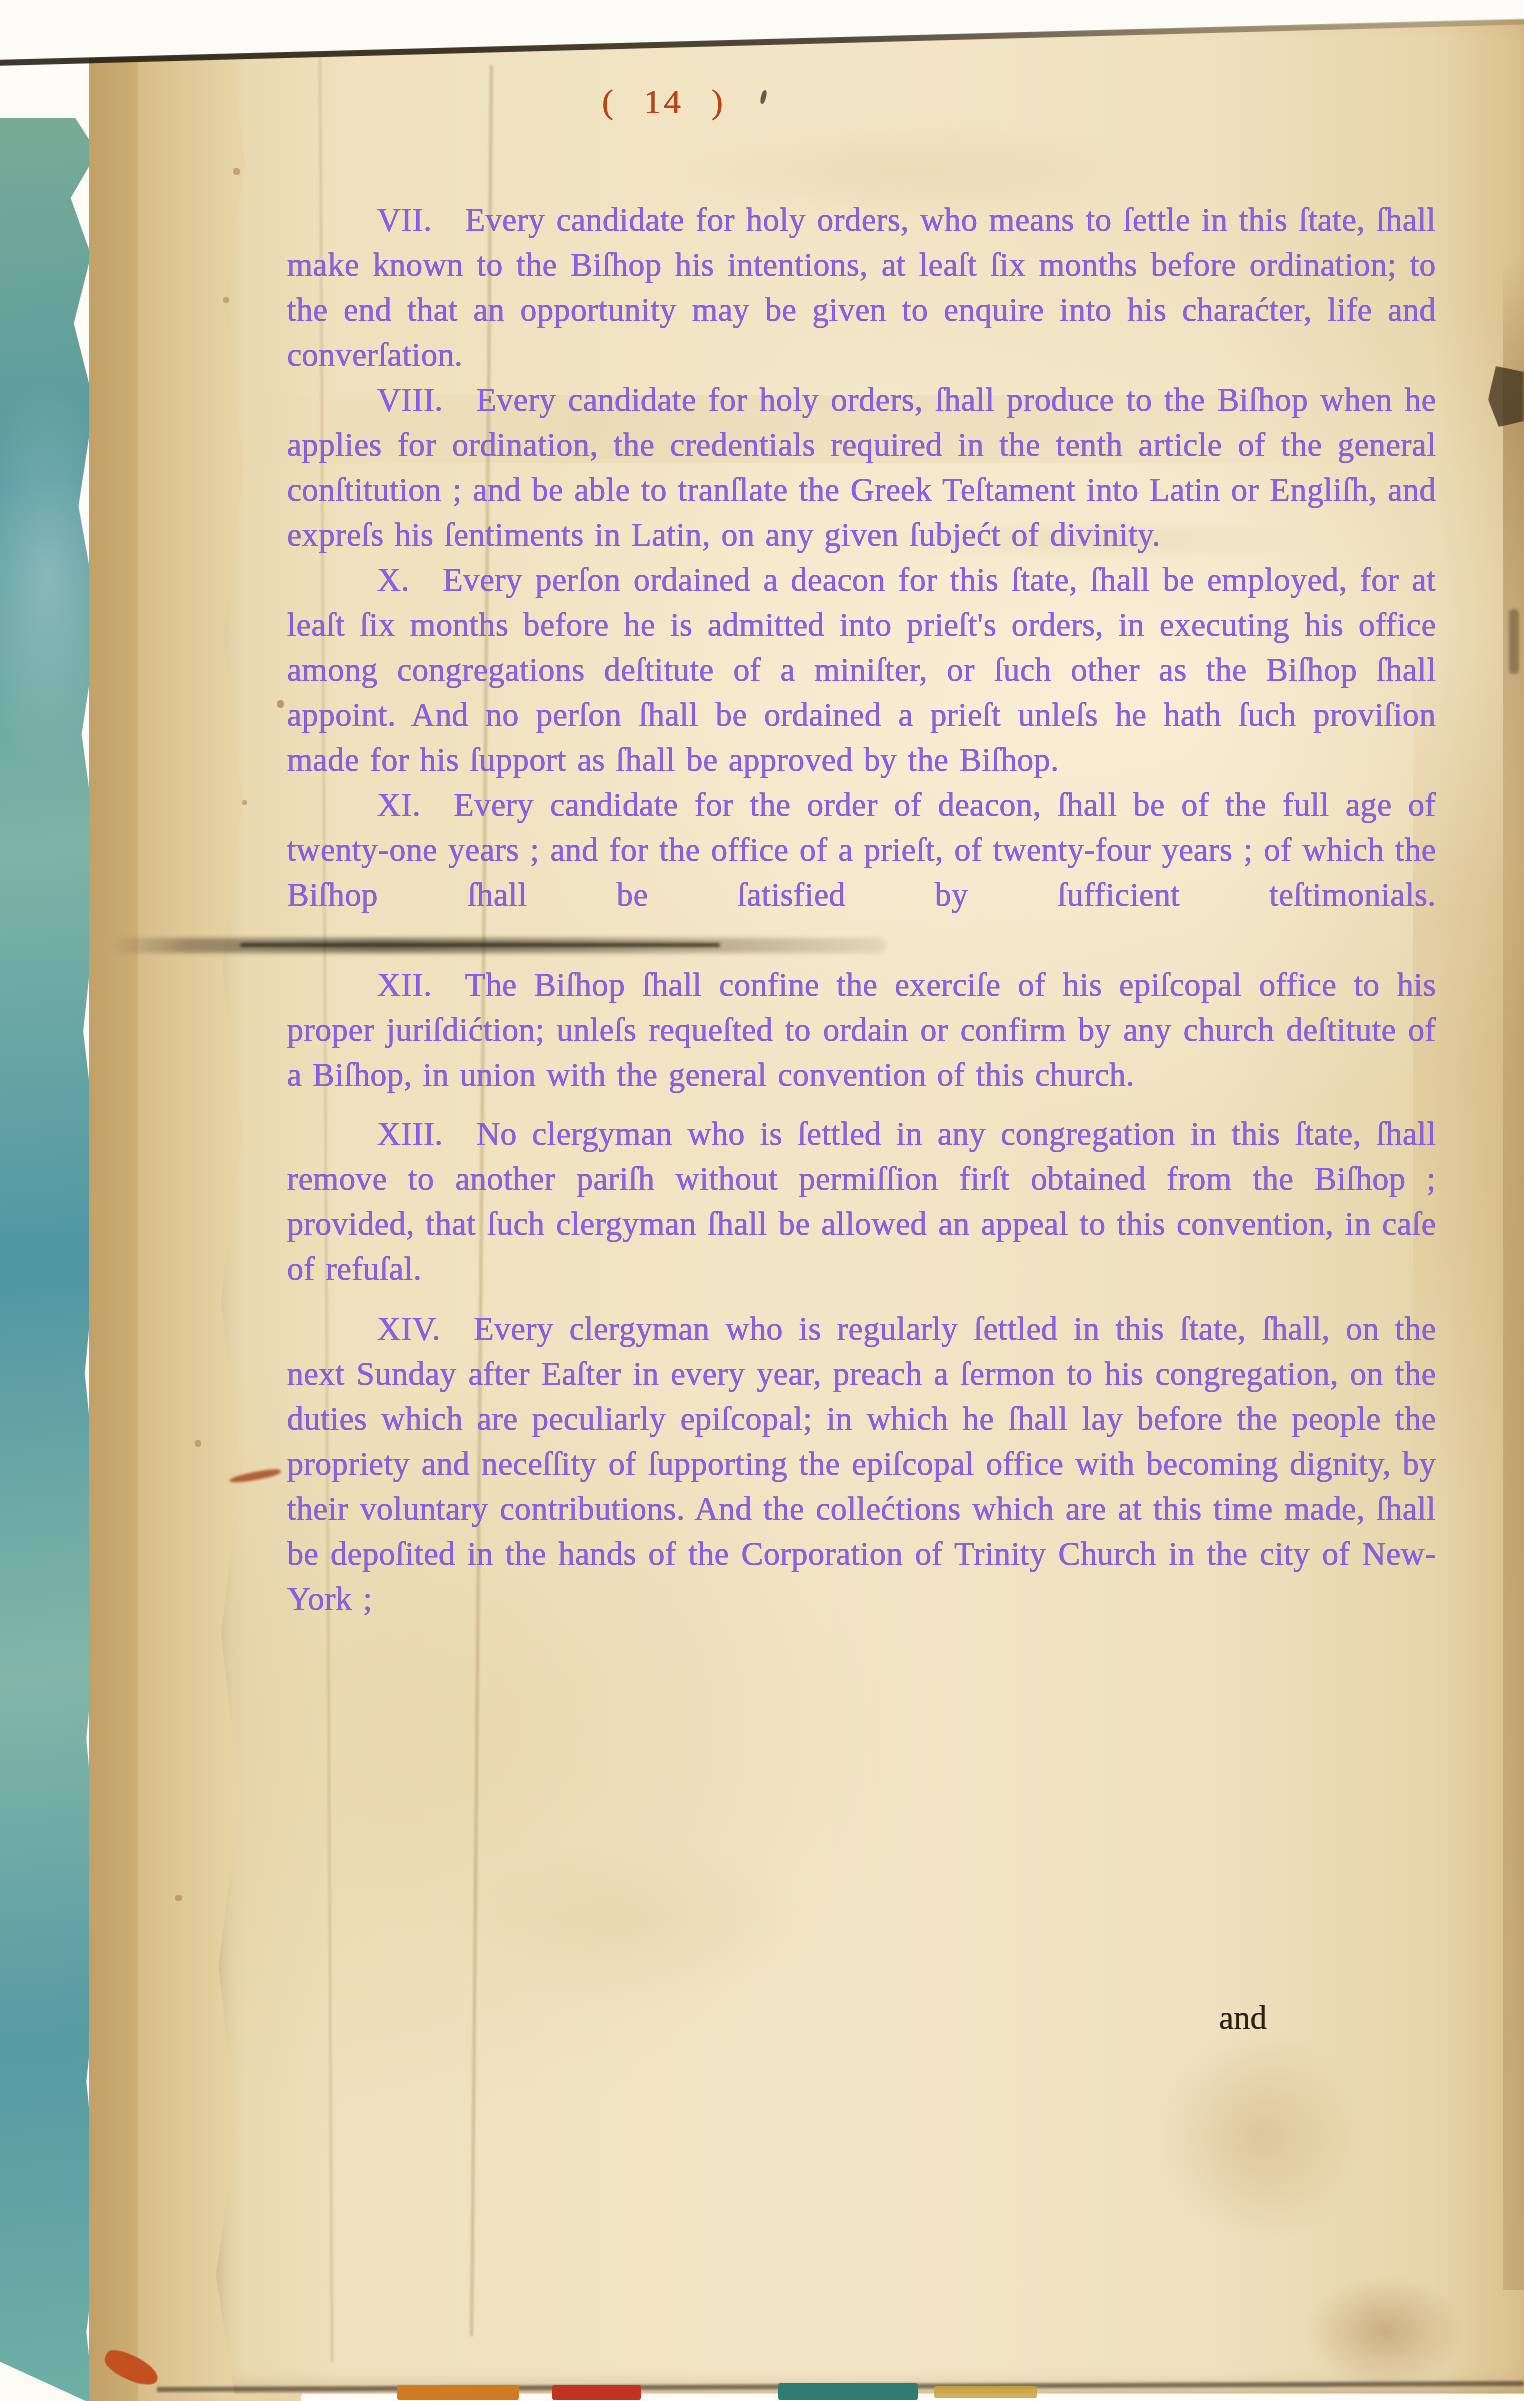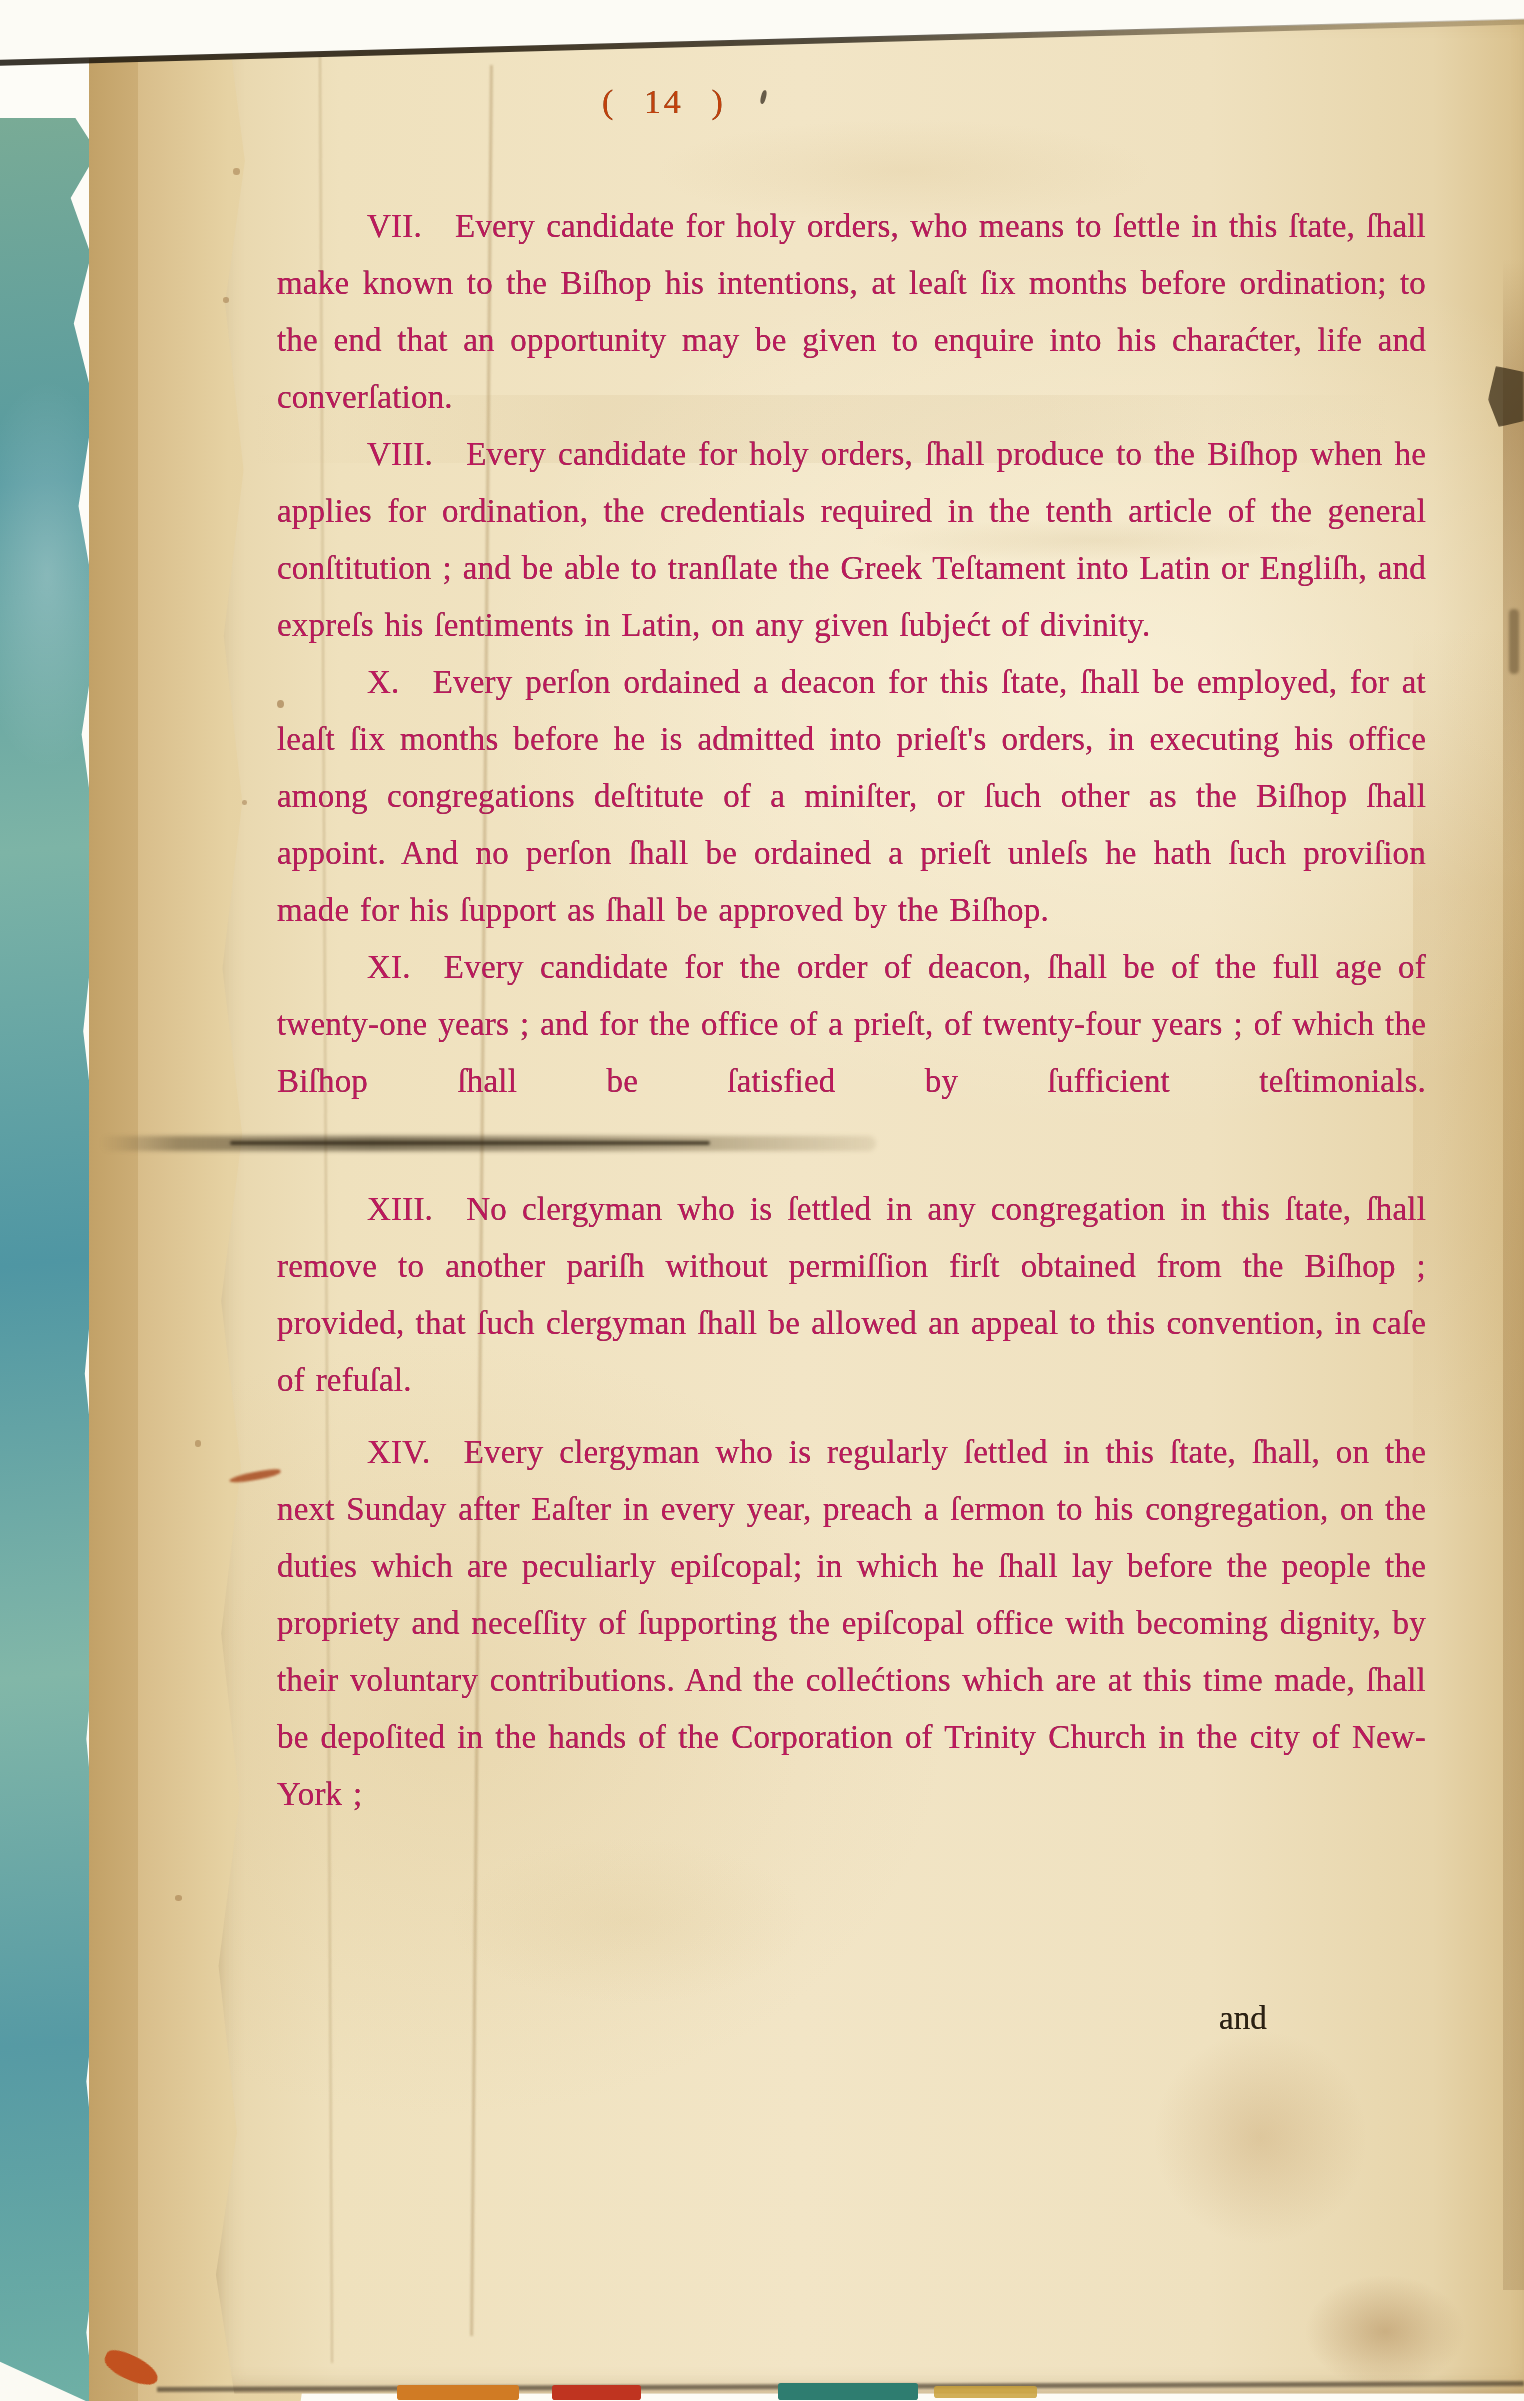--- a/index.html
+++ b/index.html
@@ -93,22 +93,22 @@
   
   .header-tick { position:absolute; left:761px; top:90px; width:4.6px; height:14px; z-index:7;
     background:rgba(43,33,19,0.7); border-radius:45%; transform:rotate(14deg); }
   
   .page-number {
     position:absolute; left:602px; top:83px; z-index:7;
     font-size:34px; color:#c2410c; word-spacing:16.6px; letter-spacing:2.8px;
     text-shadow:0 0 0.6px rgba(43,33,19,0.9);
   }
   .text-block {
-    position:absolute; left:277px; top:198px; width:1149px; z-index:7;
-    font-size:33px; line-height:57px; color:#be185d;
+    position:absolute; left:287px; top:198px; width:1149px; z-index:7;
+    font-size:33px; line-height:45px; color:#8b5cf6;
     text-align:justify; letter-spacing:0.2px; word-spacing:2.3px;
     text-shadow:0 0 0.6px rgba(43,33,19,0.85);
   }
   .article { margin:0; text-indent:90px; }
   .article.gap-sm { margin-top:14px; }
   .article.gap-md { margin-top:15px; }
   .smudge {
     display:inline-block; width:776px; height:14.8px; margin-left:-177px; vertical-align:-1.8px;
     border-radius:9.2px; filter:blur(2.3px);
     background:linear-gradient(90deg,rgba(74,60,36,0) 0%,rgba(74,60,36,0.45) 10%,rgba(58,47,28,0.62) 35%,rgba(74,60,36,0.5) 60%,rgba(98,80,46,0.35) 80%,rgba(120,100,60,0.12) 100%);
@@ -162,20 +162,21 @@
   <div class="top-wedge"></div>
   <div class="top-line"></div>
 
   <div class="page-number">( 14 )</div>
 
   <div class="text-block">
     <p class="article"><span>VII. Every candidate for holy orders, who means to ſettle in this ſtate, ſhall make known to the Biſhop his intentions, at leaſt ſix months before ordination; to the end that an opportunity may be given to enquire into his charaćter, life and converſation.</span></p>
     <p class="article"><span>VIII. Every candidate for holy orders, ſhall produce to the Biſhop when he applies for ordination, the credentials required in the tenth article of the general conſtitution ; and be able to tranſlate the Greek Teſtament into Latin or Engliſh, and expreſs his ſentiments in Latin, on any given ſubjećt of divinity.</span></p>
     <p class="article"><span>X. Every perſon ordained a deacon for this ſtate, ſhall be employed, for at leaſt ſix months before he is admitted into prieſt's orders, in executing his office among congregations deſtitute of a miniſter, or ſuch other as the Biſhop ſhall appoint.  And no perſon ſhall be ordained a prieſt unleſs he hath ſuch proviſion made for his ſupport as ſhall be approved by the Biſhop.</span></p>
     <p class="article"><span>XI. Every candidate for the order of deacon, ſhall be of the full age of twenty-one years ; and for the office of a prieſt, of twenty-four years ; of which the Biſhop ſhall be ſatisfied by ſufficient teſtimonials.</span><span class="smudge"></span><span class="smudge-core"></span></p>
+    <p class="article"><span>XII. The Biſhop ſhall confine the exerciſe of his epiſcopal office to his proper juriſdićtion; unleſs requeſted to ordain or confirm by any church deſtitute of a Biſhop, in union with the general convention of this church.</span></p>
     <p class="article gap-sm"><span>XIII. No clergyman who is ſettled in any congregation in this ſtate, ſhall remove to another pariſh without permiſſion firſt obtained from the Biſhop ; provided, that ſuch clergyman ſhall be allowed an appeal to this convention, in caſe of refuſal.</span></p>
     <p class="article gap-md"><span>XIV. Every clergyman who is regularly ſettled in this ſtate, ſhall, on the next Sunday after Eaſter in every year, preach a ſermon to his congregation, on the duties which are peculiarly epiſcopal; in which he ſhall lay before the people the propriety and neceſſity of ſupporting the epiſcopal office with becoming dignity, by their voluntary contributions.  And the collećtions which are at this time made, ſhall be depoſited in the hands of the Corporation of Trinity Church in the city of New-York ;</span></p>
   </div>
 
   <div class="catchword">and</div>
 
 </div>
 
 
 </body></html>

